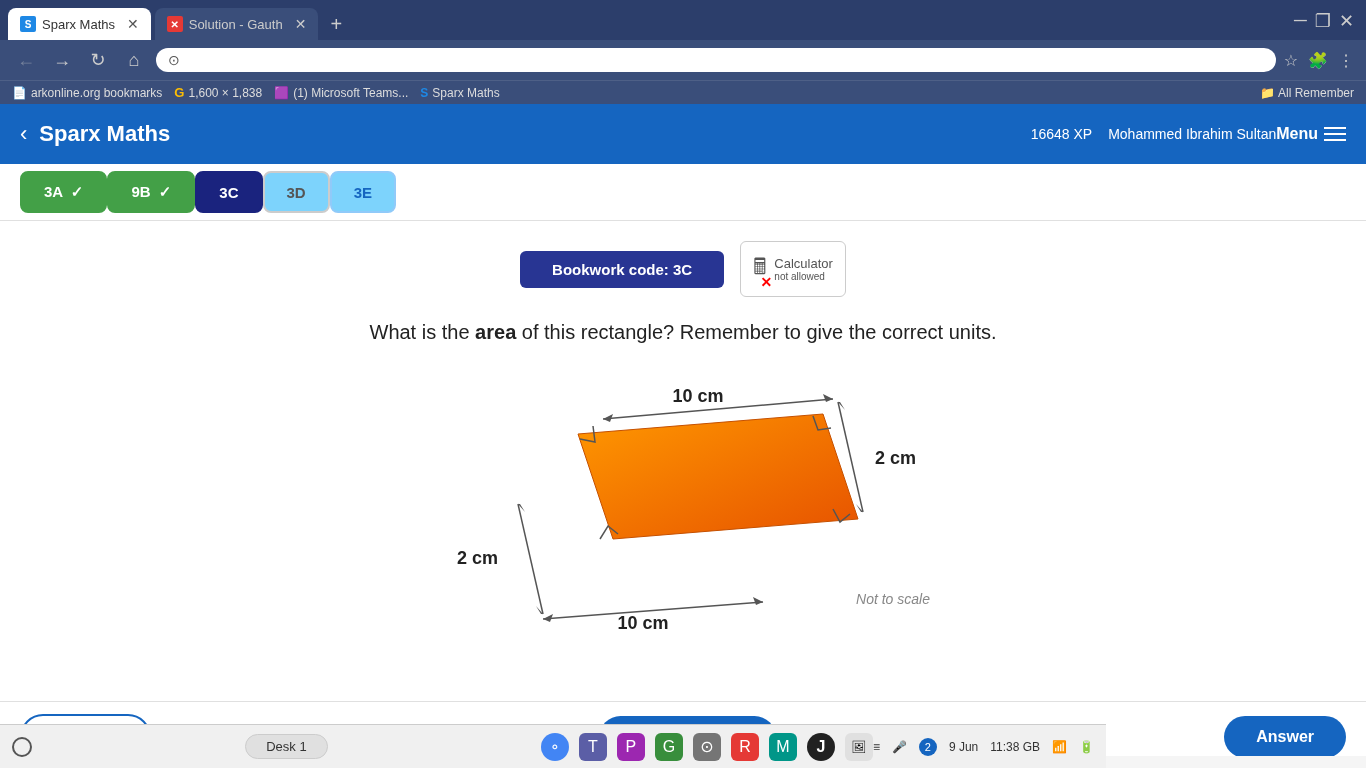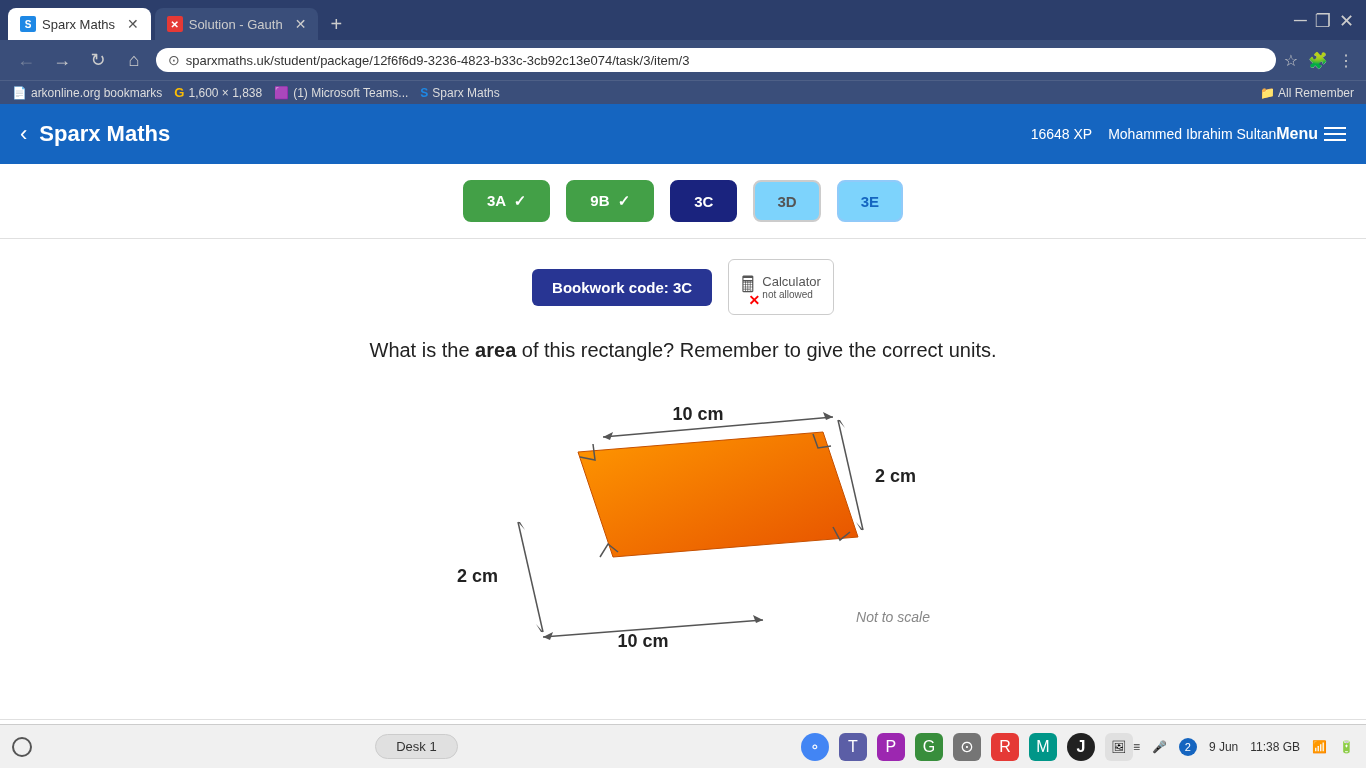--- a/index.html
+++ b/index.html
@@ -32,44 +32,44 @@
     .app-header { background: #1565c0; display: flex; align-items: center; padding: 0 20px; height: 60px; color: #fff; }
     .app-back { font-size: 22px; margin-right: 12px; cursor: pointer; }
     .app-title { font-size: 22px; font-weight: bold; flex: 1; }
     .app-xp { font-size: 14px; margin-right: 16px; }
     .app-username { font-size: 14px; }
     .app-menu { display: flex; align-items: center; gap: 6px; font-size: 16px; font-weight: bold; cursor: pointer; }
     .hamburger { display: flex; flex-direction: column; gap: 4px; }
     .hamburger span { display: block; width: 22px; height: 2px; background: #fff; }
 
     
-    .task-nav { display: flex; justify-content: center; gap: 16px; padding: 16px 20px; background: #fff; border-bottom: 1px solid #e0e0e0; }
+    .task-nav { display: flex; gap: 0; padding: 7px 20px; background: #fff; border-bottom: 1px solid #e0e0e0; }
     .task-btn { padding: 10px 22px; border-radius: 8px; border: 2px solid #ccc; background: #7dd3fc; font-size: 15px; font-weight: bold; cursor: pointer; color: #1565c0; }
     .task-btn.completed { background: #43a047; border-color: #43a047; color: #fff; }
     .task-btn.active { background: #1a237e; border-color: #1a237e; color: #fff; }
     .task-btn.summary { background: #fff; border-color: #1565c0; color: #1565c0; }
     .check-mark { margin-left: 4px; }
 
     
     .content { background: #fff; padding: 20px; display: flex; flex-direction: column; align-items: center; min-height: 480px; }
     .bookwork-row { display: flex; align-items: center; gap: 16px; margin-bottom: 24px; }
-    .bookwork-code { background: #283593; color: #fff; padding: 10px 20px; border-radius: 6px; font-size: 15px; font-weight: bold; }
+    .bookwork-code { background: #283593; color: #fff; padding: 10px 32px; border-radius: 6px; font-size: 15px; font-weight: bold; }
     .calculator-box { display: flex; align-items: center; gap: 8px; border: 1px solid #ccc; border-radius: 6px; padding: 8px 12px; font-size: 13px; color: #555; }
 
     .question-text { font-size: 20px; color: #222; text-align: center; margin-bottom: 20px; }
     .question-text strong { font-weight: 900; }
 
     
     .bottom-nav { display: flex; align-items: center; justify-content: space-between; padding: 12px 20px; background: #fff; border-top: 1px solid #e0e0e0; width: 100%; }
     .prev-btn { display: flex; align-items: center; gap: 6px; padding: 12px 24px; border: 2px solid #1565c0; border-radius: 24px; background: #fff; color: #1565c0; font-size: 16px; font-weight: bold; cursor: pointer; }
     .watch-btn { display: flex; align-items: center; gap: 8px; padding: 12px 28px; border-radius: 24px; background: #1565c0; color: #fff; font-size: 16px; font-weight: bold; cursor: pointer; border: none; }
     .answer-btn { padding: 12px 32px; border-radius: 24px; background: #1565c0; color: #fff; font-size: 16px; font-weight: bold; cursor: pointer; border: none; }
 
     
-    .taskbar { display: flex; align-items: center; padding: 0 12px; background: #f0f0f0; height: 44px; border-top: 1px solid #ccc; position: fixed; bottom: 0; width: 1366px; }
+    .taskbar { display: flex; align-items: center; padding: 0 12px; background: #f0f0f0; height: 44px; border-top: 1px solid #ccc; position: fixed; bottom: 0; width: 1106px; }
     .taskbar-left { display: flex; align-items: center; gap: 4px; }
     .taskbar-circle { width: 20px; height: 20px; border-radius: 50%; border: 2px solid #555; }
     .taskbar-center { flex: 1; display: flex; justify-content: center; }
     .taskbar-desk { background: #e0e0e0; border-radius: 16px; padding: 4px 20px; font-size: 13px; color: #333; border: 1px solid #ccc; }
     .taskbar-icons { display: flex; align-items: center; gap: 10px; }
     .taskbar-app { width: 28px; height: 28px; border-radius: 6px; display: flex; align-items: center; justify-content: center; font-size: 16px; cursor: pointer; }
     .taskbar-right { display: flex; align-items: center; gap: 12px; font-size: 12px; color: #333; }
 
     .app-main { height: calc(768px - 132px - 44px); overflow: hidden; }
   </style>
@@ -95,21 +95,20 @@
       <span style="color:#ccc; font-size:18px; cursor:pointer;">✕</span>
     </div>
   </div>
   <div class="browser-nav">
     <button class="nav-btn disabled">←</button>
     <button class="nav-btn">→</button>
     <button class="nav-btn">↻</button>
     <button class="nav-btn">⌂</button>
     <div class="address-bar">
       <span class="address-icon">⊙</span>
-      <span class="address-text">sparxmaths.uk/student/package/12f6f6d9-3236-4823-b33c-3cb92c13e074/task/3/item/3</span>
     </div>
     <div class="nav-icons">
       <span style="cursor:pointer;">☆</span>
       <span style="cursor:pointer;">🧩</span>
       <span style="cursor:pointer;">⋮</span>
     </div>
   </div>
   <div class="bookmarks-bar">
     <div class="bookmark-item">
       <span>📄</span>

